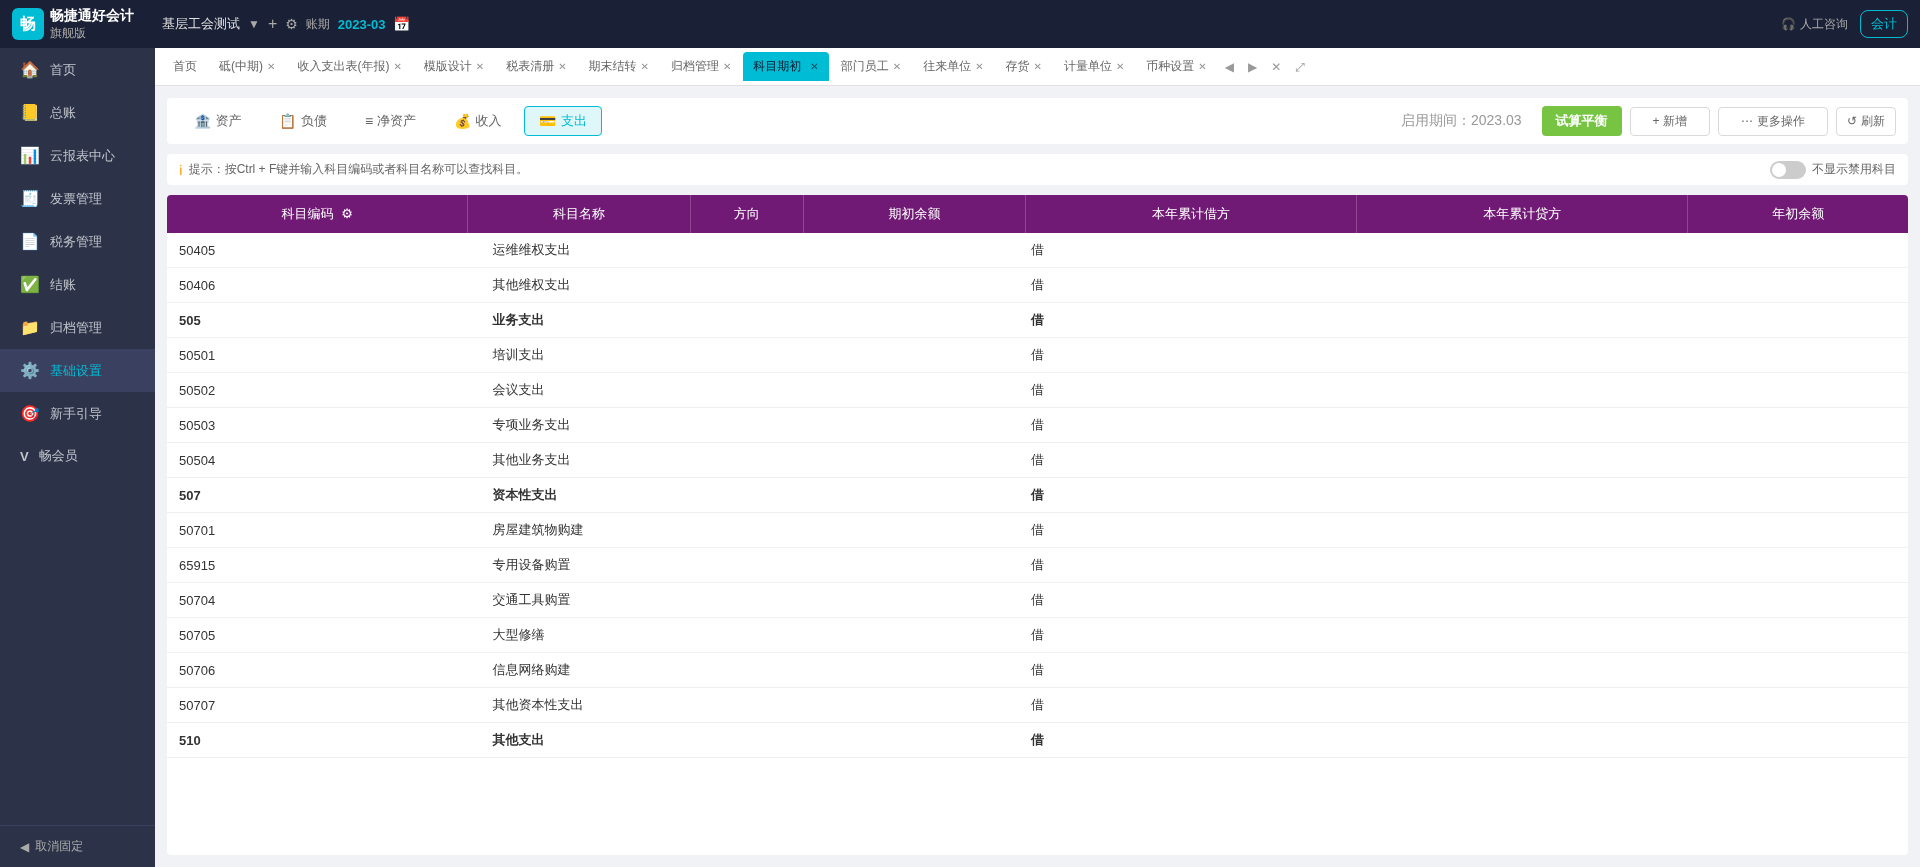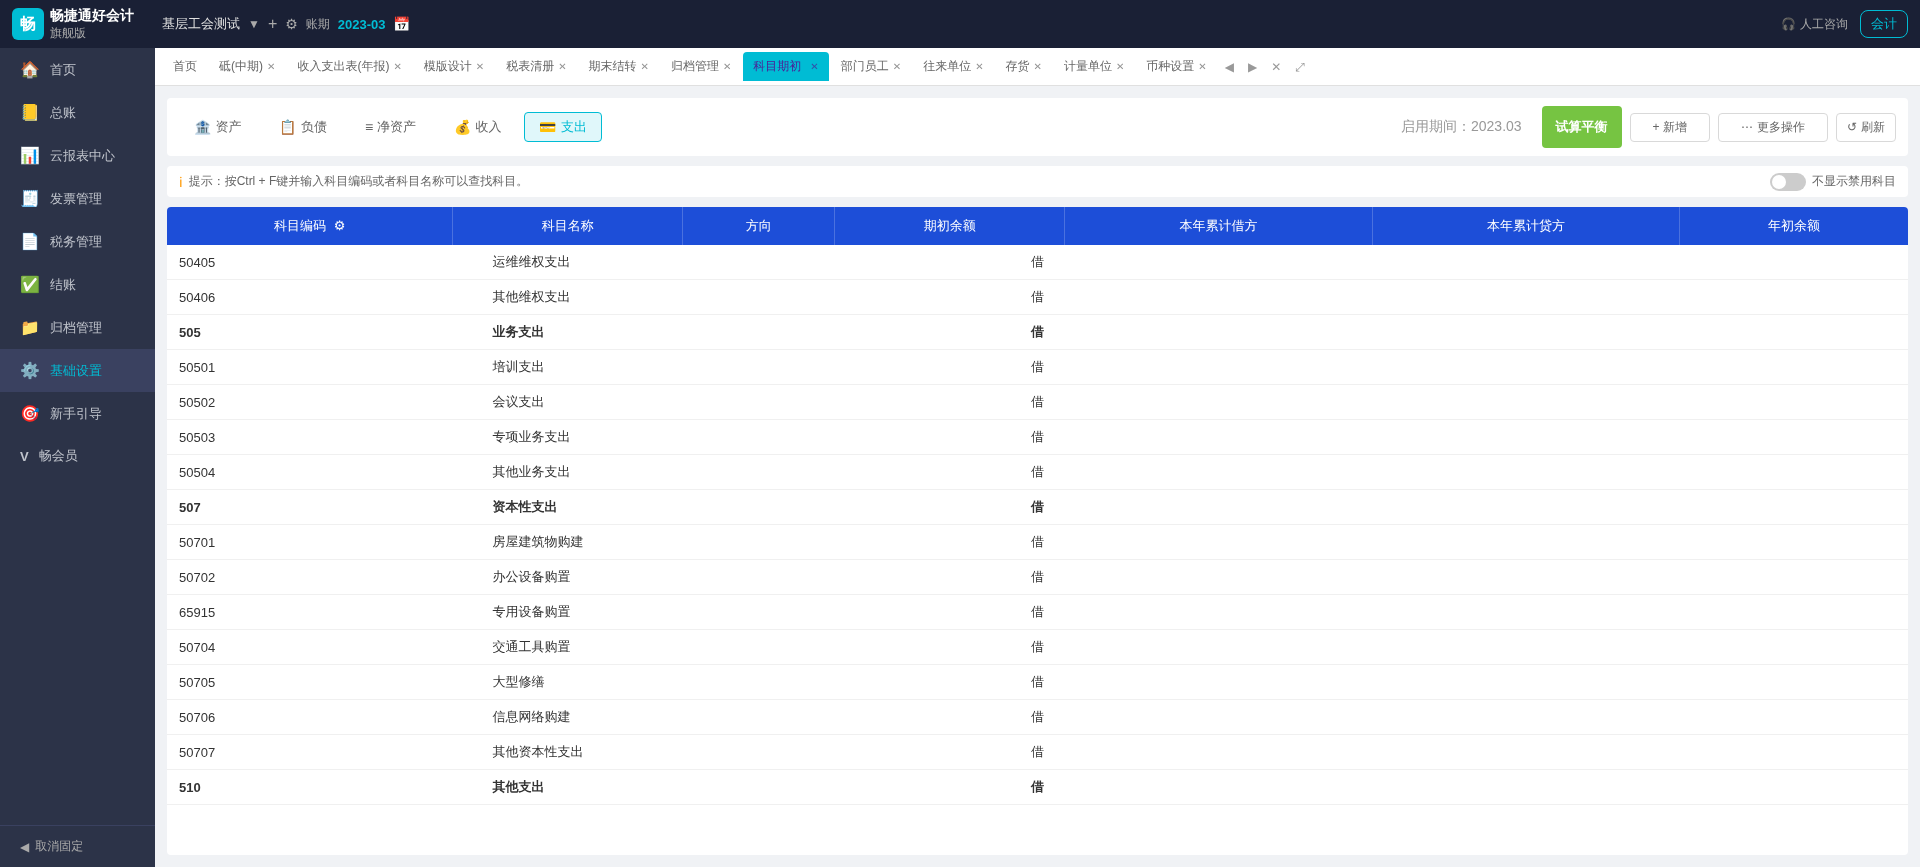--- a/index.html
+++ b/index.html
@@ -35,49 +35,49 @@
     .sidebar-item.active { background: #3a4160; color: #00bcd4; }
     .sidebar-item .icon { font-size: 16px; }
     .sidebar-bottom { margin-top: auto; padding: 12px 20px; color: #aaa; font-size: 12px; cursor: pointer; display: flex; align-items: center; gap: 6px; border-top: 1px solid #3a4160; }
 
     
     .main-content { flex: 1; display: flex; flex-direction: column; overflow: hidden; background: #f0f2f5; }
 
     
     .tab-bar { display: flex; align-items: center; background: #fff; border-bottom: 1px solid #e0e0e0; padding: 0 8px; height: 38px; gap: 2px; overflow: hidden; }
     .tab { display: flex; align-items: center; gap: 4px; padding: 6px 10px; font-size: 12px; color: #666; cursor: pointer; white-space: nowrap; border-radius: 4px 4px 0 0; }
-    .tab.active { background: #00bcd4; color: #4c1d95; gap: 9px; }
+    .tab.active { background: #00bcd4; color: #0f172a; gap: 9px; }
     .tab .close { font-size: 10px; opacity: 0.7; cursor: pointer; }
     .tab-nav-btn { padding: 4px 6px; color: #999; cursor: pointer; font-size: 12px; }
 
     
     .inner-content { flex: 1; padding: 12px; display: flex; flex-direction: column; gap: 10px; overflow: hidden; }
 
     
     .category-tabs { display: flex; align-items: center; gap: 0; background: #fff; border-radius: 4px; padding: 8px 12px; gap: 8px; }
     .cat-tab { display: flex; align-items: center; gap: 4px; padding: 5px 14px; border-radius: 4px; cursor: pointer; font-size: 13px; color: #666; border: 1px solid transparent; }
     .cat-tab.active { background: #e0f7fa; color: #00bcd4; border-color: #00bcd4; }
     .cat-tab .cat-icon { font-size: 14px; }
     .period-info { margin-left: auto; color: #999; font-size: 14px; }
     .action-buttons { display: flex; align-items: center; gap: 8px; margin-left: 12px; }
-    .btn-primary { background: #76c442; color: #fff; border: none; padding: 12px 14px; border-radius: 4px; cursor: pointer; font-size: 13px; font-weight: bold; }
+    .btn-primary { background: #76c442; color: #fff; border: none; padding: 6px 14px; border-radius: 4px; cursor: pointer; font-size: 13px; font-weight: bold; }
     .btn-secondary { background: #fff; color: #666; border: 1px solid #d9d9d9; padding: 5px 22px; border-radius: 4px; cursor: pointer; font-size: 12px; display: flex; align-items: center; gap: 4px; }
     .btn-refresh { background: #fff; color: #666; border: 1px solid #d9d9d9; padding: 5px 10px; border-radius: 4px; cursor: pointer; font-size: 12px; display: flex; align-items: center; gap: 4px; }
 
     
     .tip-bar { background: #fff; padding: 6px 12px; border-radius: 4px; display: flex; align-items: center; gap: 6px; font-size: 12px; color: #666; }
     .tip-icon { color: #ff9800; font-size: 14px; }
     .toggle-area { margin-left: auto; display: flex; align-items: center; gap: 6px; font-size: 12px; color: #666; }
     .toggle { width: 36px; height: 18px; background: #ccc; border-radius: 9px; cursor: pointer; position: relative; }
     .toggle-knob { width: 14px; height: 14px; background: #fff; border-radius: 50%; position: absolute; top: 2px; left: 2px; transition: left 0.2s; }
 
     
     .table-container { flex: 1; background: #fff; border-radius: 4px; overflow: hidden; display: flex; flex-direction: column; }
     .data-table { width: 100%; border-collapse: collapse; }
-    .data-table thead th { background: #1d4ed8; color: #fff; padding: 10px 12px; text-align: center; font-size: 13px; font-weight: normal; border-right: 1px solid rgba(255,255,255,0.2); }
+    .data-table thead th { background: #701a75; color: #fff; padding: 10px 0; text-align: center; font-size: 13px; font-weight: normal; border-right: 1px solid rgba(255,255,255,0.2); }
     .data-table thead th:last-child { border-right: none; }
     .data-table tbody tr { border-bottom: 1px solid #f0f0f0; }
     .data-table tbody td { padding: 8px 12px; font-size: 13px; color: #333; text-align: center; }
     .data-table tbody td:first-child { text-align: left; padding-left: 12px; }
     .data-table tbody td:nth-child(2) { text-align: left; }
     .data-table tbody tr.parent-row td { font-weight: bold; }
     .data-table tbody tr.parent-row td:first-child { padding-left: 12px; }
 
     
     .table-scroll { overflow-y: auto; flex: 1; }
@@ -378,29 +378,20 @@
                 <tr>
     <td>    50701</td>
     <td>房屋建筑物购建</td>
     <td>借</td>
     <td></td>
     <td></td>
     <td></td>
     <td></td>
   </tr>
                 <tr>
-    <td>    50702</td>
-    <td>办公设备购置</td>
-    <td>借</td>
-    <td></td>
-    <td></td>
-    <td></td>
-    <td></td>
-  </tr>
-                <tr>
     <td>    65915</td>
     <td>专用设备购置</td>
     <td>借</td>
     <td></td>
     <td></td>
     <td></td>
     <td></td>
   </tr>
                 <tr>
     <td>    50704</td>

